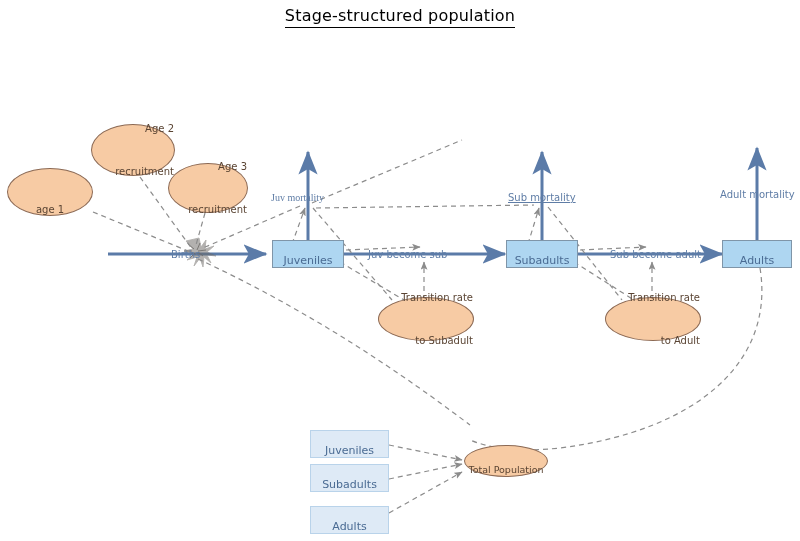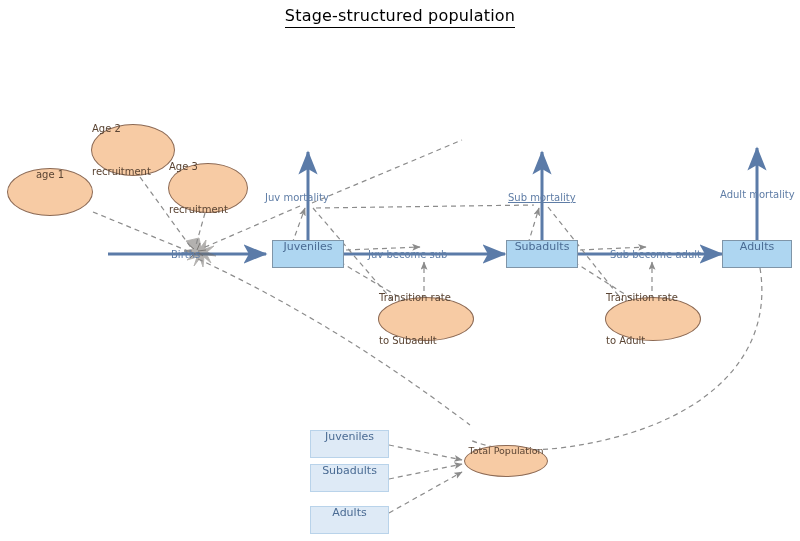--- a/index.html
+++ b/index.html
@@ -21,21 +21,21 @@
     color:#000000;
     letter-spacing:0.2px;
   }
   .title span{
     border-bottom:1.6px solid #000;
     padding-bottom:2px;
   }
 
   .node{
     position:absolute;
-    display:flex;align-items:flex-start;justify-content:center;
+    display:flex;align-items:flex-end;justify-content:center;
     text-align:center;
     line-height:1.12;
     box-sizing:border-box;
     gap:32px;
   }
 
   .stockbox{
     background:#aed6f1;
     border:1.2px solid #7f95a8;
     color:#4a6b93;
@@ -196,21 +196,21 @@
   <div class="node lightbox" style="left:310px;top:464px;width:79px;height:28px;">
     <span>Subadults</span>
   </div>
 
   <div class="node lightbox" style="left:310px;top:506px;width:79px;height:28px;">
     <span>Adults</span>
   </div>
 
   <div class="flowlabel" style="left:171px;top:249px;">Births</div>
 
-  <div class="flowlabel" style="left:265px;top:192px;">Juv mortality</div>
+  <div class="flowlabel" style="left:271px;top:192px;font-family:Liberation Serif, serif;">Juv mortality</div>
 
   <div class="flowlabel" style="left:368px;top:249px;">Juv become sub</div>
 
   <div class="flowlabel" style="left:508px;top:192px;text-decoration:underline;">Sub mortality</div>
 
   <div class="flowlabel" style="left:610px;top:249px;">Sub become adult</div>
 
   <div class="flowlabel" style="left:720px;top:189px;">Adult mortality</div>
 
 </div>

